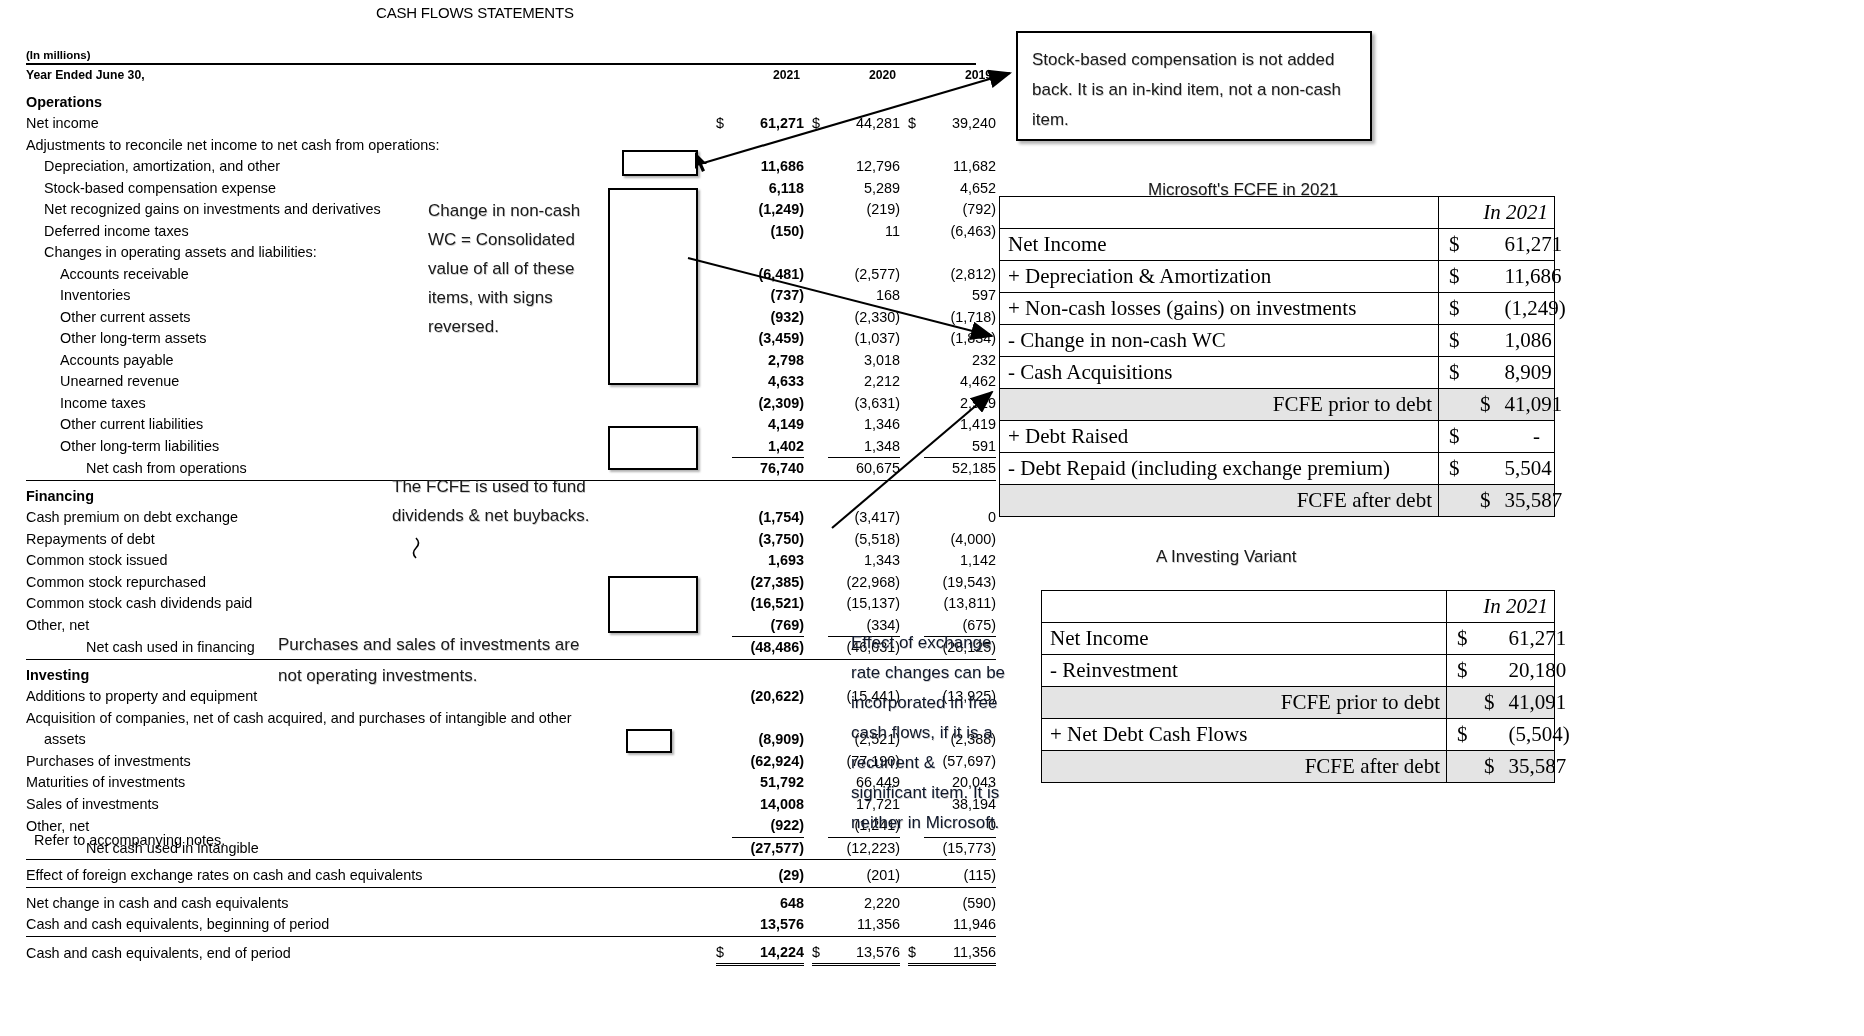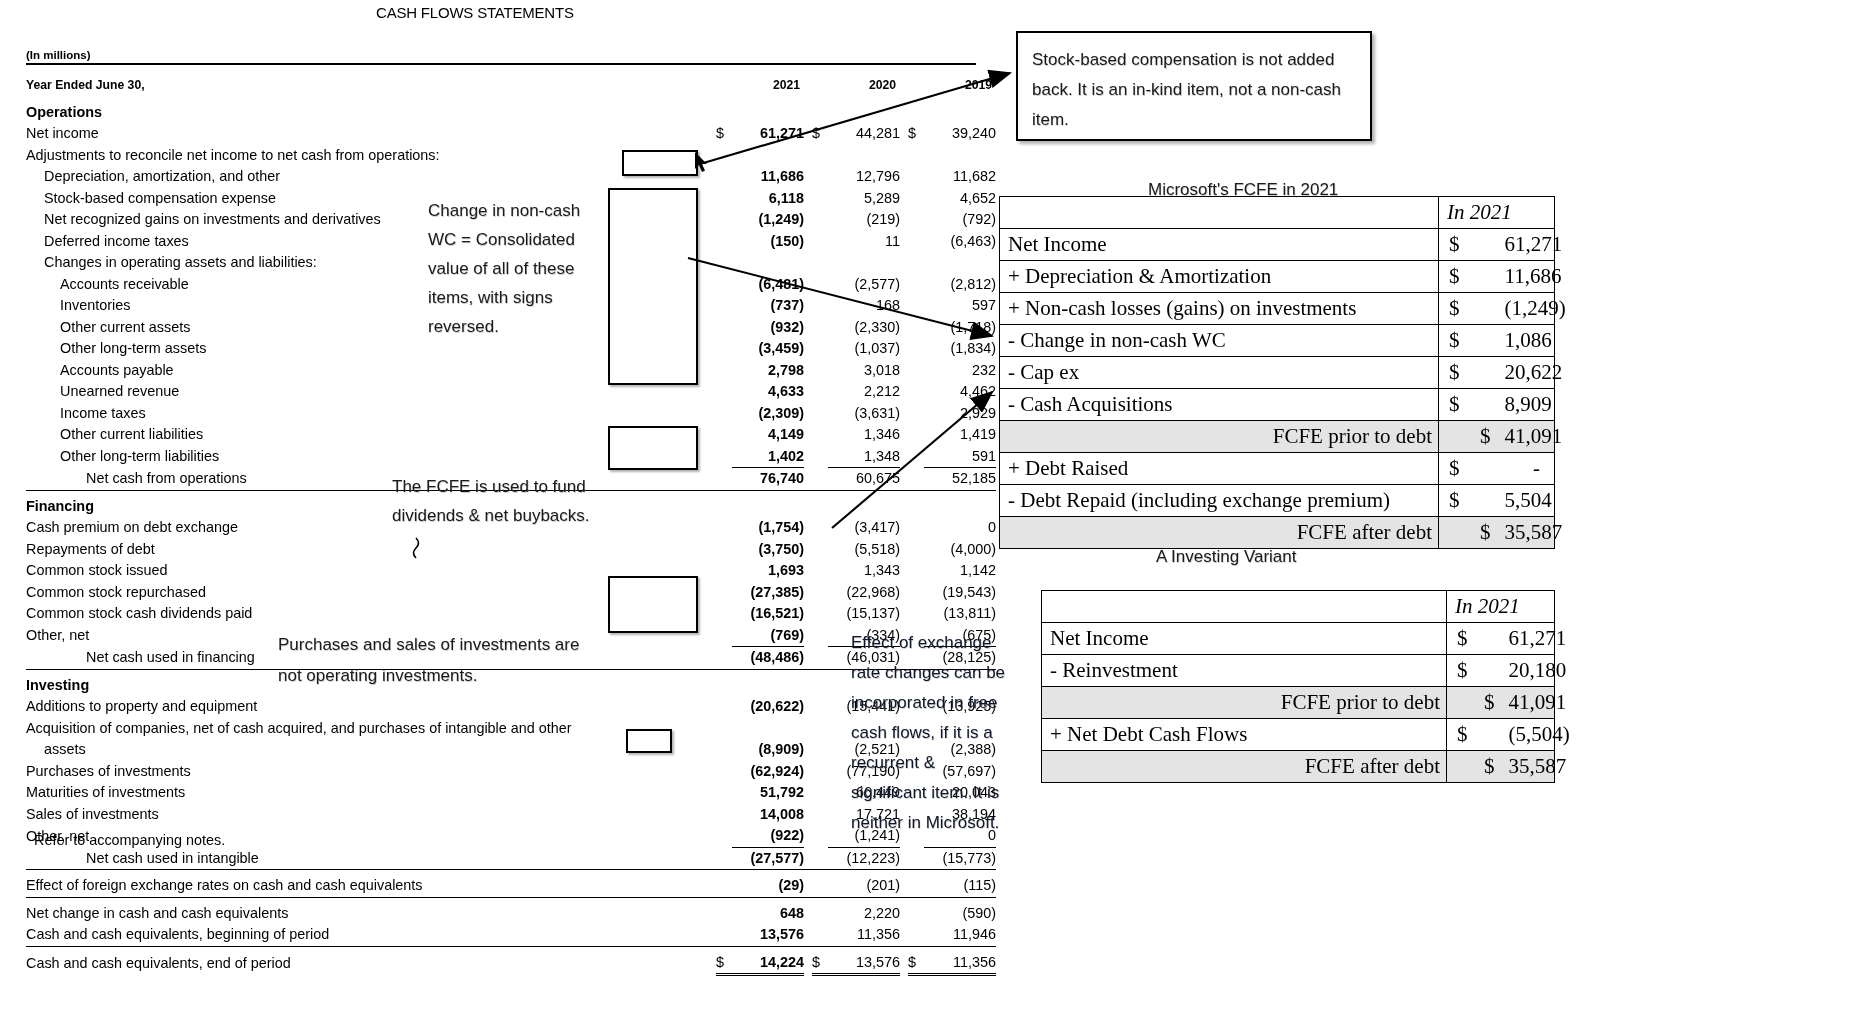--- a/index.html
+++ b/index.html
@@ -44,21 +44,20 @@
   }
   .rule-top {
     border-top: 2.2px solid #000;
     width: 950px;
   }
   table.cf {
     border-collapse: collapse;
     width: 950px;
     font-size: 14.4px;
     table-layout: fixed;
-    margin-top: 10px;
   }
   table.cf td {
     padding: 0;
     line-height: 21.5px;
     vertical-align: bottom;
     white-space: nowrap;
   }
   td.lbl { width: 690px; text-align: left; }
   td.cur { width: 16px; text-align: left; font-weight: inherit; }
   td.num { width: 72px; text-align: right; padding-right: 2px; }
@@ -140,21 +139,21 @@
     padding: 2px 6px 3px 8px;
     line-height: 26px;
     white-space: nowrap;
     background: #fff;
   }
   table.fcfe td.lab { text-align: left; }
   table.fcfe td.cur { text-align: left; width: 34px; padding-left: 10px; border-right: none; }
   table.fcfe td.val { text-align: right; padding-right: 14px; border-left: none; }
   table.fcfe td.hdr-blank { border-bottom: 1.4px solid #000; height: 26px; }
   table.fcfe td.hdr-year {
-    text-align: left;
+    text-align: right;
     font-style: italic;
     font-size: 21px;
   }
   table.fcfe tr.shade td { background: #e4e4e4; text-align: right; }
 
   #fcfe-table-1 { position: absolute; left: 999px; top: 196px; width: 556px; }
   #fcfe-table-1 td.lab  { width: 424px; }
   #fcfe-table-1 td.cur  { width: 32px; }
   #fcfe-table-1 td.val  { width: 100px; }
 
@@ -716,25 +715,20 @@
       <td class="lab">+ Non-cash losses (gains) on investments</td>
       <td class="cur">$</td>
       <td class="val">(1,249)</td>
     </tr>
     <tr>
       <td class="lab">- Change in non-cash WC</td>
       <td class="cur">$</td>
       <td class="val">1,086</td>
     </tr>
     <tr>
-      <td class="lab">- Cap ex</td>
-      <td class="cur">$</td>
-      <td class="val">20,622</td>
-    </tr>
-    <tr>
       <td class="lab">- Cash Acquisitions</td>
       <td class="cur">$</td>
       <td class="val">8,909</td>
     </tr>
     <tr class="shade">
       <td class="lab">FCFE prior to debt</td>
       <td class="cur">$</td>
       <td class="val">41,091</td>
     </tr>
     <tr>

